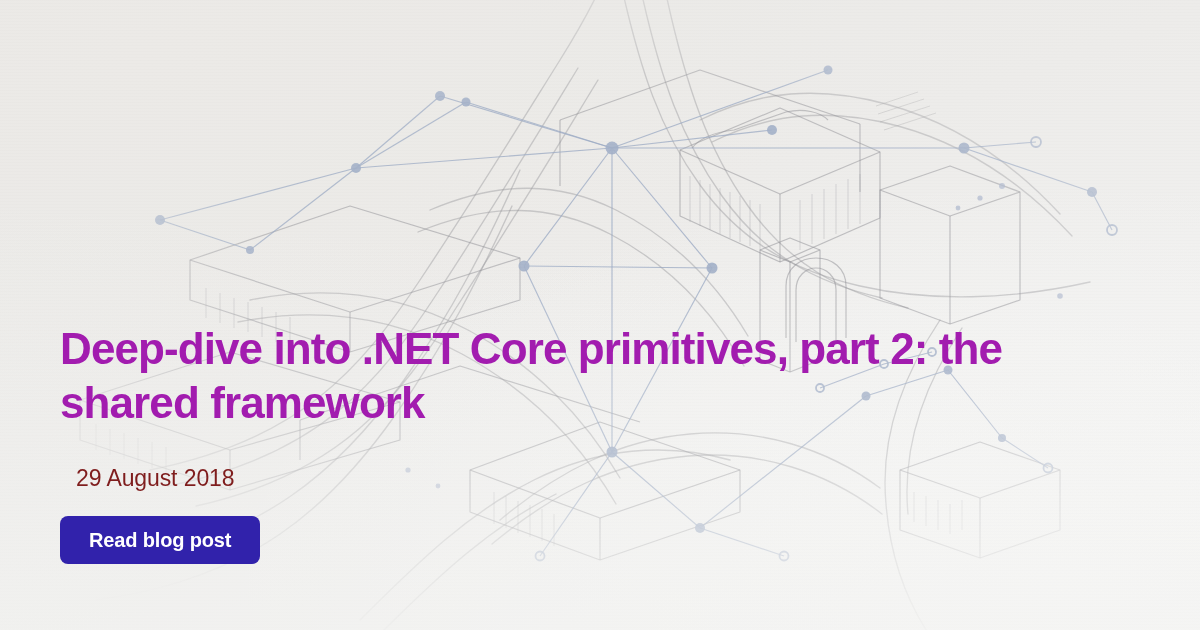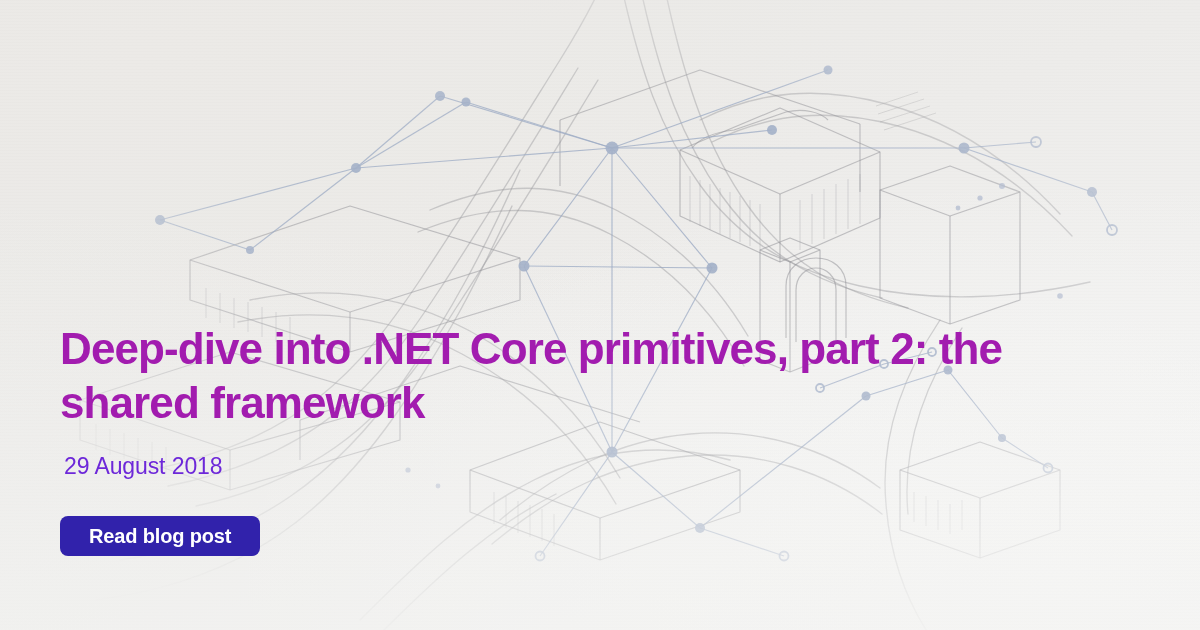--- a/index.html
+++ b/index.html
@@ -76,36 +76,36 @@
     font-weight: 700;
     letter-spacing: -0.9px;
     color: #a21caf;
     text-rendering: optimizeLegibility;
   }
 
   .date {
     position: absolute;
     top: 448px;
     left: 0;
-    margin: 4px;
+    margin: 16px;
     font-size: 23px;
     line-height: 1.3;
     font-weight: 400;
     letter-spacing: -0.1px;
-    color: #6d28d9;
+    color: #7f1d1d;
   }
 
   .cta-button {
     position: absolute;
     top: 516px;
     left: 0;
     display: inline-flex;
     align-items: center;
     justify-content: center;
-    height: 40px;
+    height: 48px;
     padding: 12px 29px;
     border: 0;
     border-radius: 8px;
     background: #3122ab;
     color: #ffffff;
     font-family: "Liberation Sans", sans-serif;
     font-size: 20px;
     font-weight: 700;
     letter-spacing: -0.15px;
     cursor: pointer;

